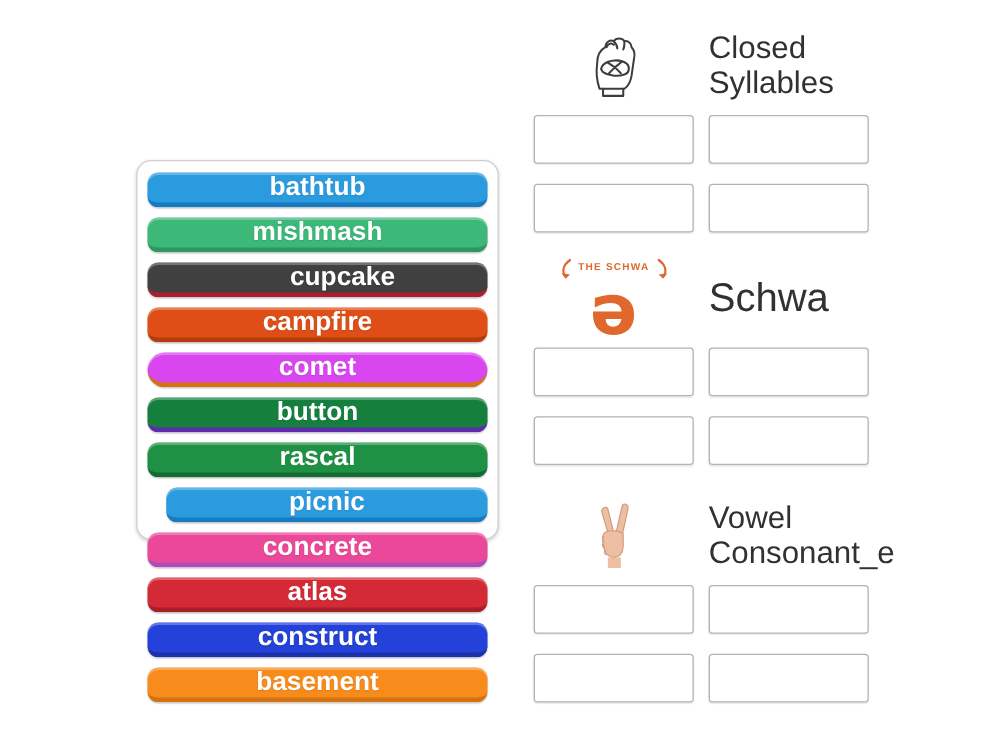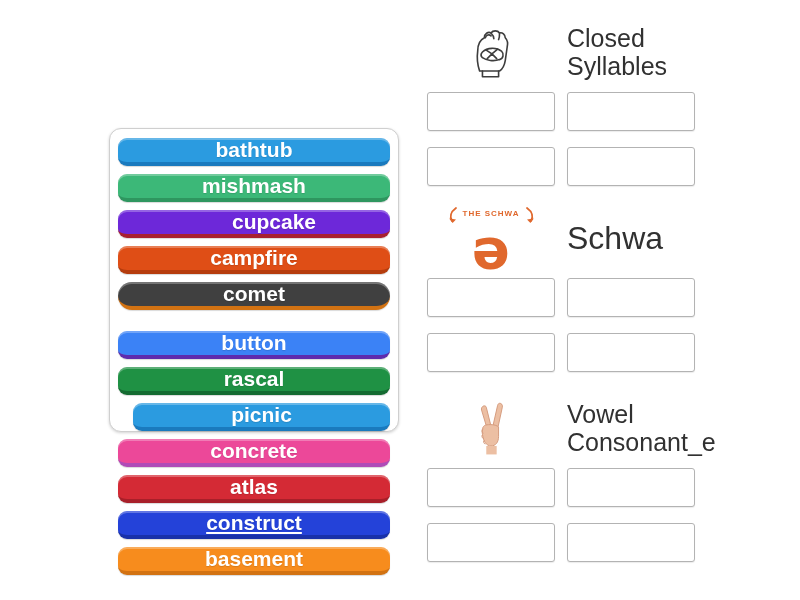--- a/index.html
+++ b/index.html
@@ -72,45 +72,45 @@
 
 <div class="stage">
 
   <div class="word-bank">
     <div class="tile" style="background: rgb(43, 155, 224); border-bottom-color: rgb(26, 122, 190);">
         <span>bathtub</span>
       </div>
     <div class="tile" style="background: rgb(60, 184, 120); border-bottom-color: rgb(46, 150, 95);">
         <span>mishmash</span>
       </div>
-    <div class="tile" style="background: #6d28d9; border-bottom-color: rgb(168, 32, 48); padding-left: 40px;">
+    <div class="tile" style="background: #404040; border-bottom-color: rgb(168, 32, 48); padding-left: 40px;">
         <span>cupcake</span>
       </div>
     <div class="tile" style="background: rgb(223, 78, 22); border-bottom-color: rgb(181, 60, 13);">
         <span>campfire</span>
       </div>
-    <div class="tile" style="background: #404040; border-bottom-color: rgb(210, 114, 18); border-radius: 23px;">
+    <div class="tile" style="background: #d946ef; border-bottom-color: rgb(210, 114, 18); border-radius: 23px;">
         <span>comet</span>
       </div>
-    <div class="tile" style="background: #3b82f6; border-bottom-color: rgb(95, 43, 173); margin-top: 13px;">
+    <div class="tile" style="background: #15803d; border-bottom-color: rgb(95, 43, 173);">
         <span>button</span>
       </div>
     <div class="tile" style="background: rgb(31, 145, 68); border-bottom-color: rgb(20, 107, 49);">
         <span>rascal</span>
       </div>
     <div class="tile" style="background: rgb(43, 155, 224); border-bottom-color: rgb(26, 122, 190); margin-left: 15px;">
         <span>picnic</span>
       </div>
     <div class="tile" style="background: #ec4899; border-bottom-color: rgb(175, 75, 183);">
         <span>concrete</span>
       </div>
     <div class="tile" style="background: rgb(212, 42, 53); border-bottom-color: rgb(168, 31, 41);">
         <span>atlas</span>
       </div>
-    <div class="tile" style="background: rgb(36, 66, 217); border-bottom-color: rgb(25, 49, 169); text-decoration: underline;">
+    <div class="tile" style="background: rgb(36, 66, 217); border-bottom-color: rgb(25, 49, 169);">
         <span>construct</span>
       </div>
     <div class="tile" style="background: rgb(247, 140, 29); border-bottom-color: rgb(210, 114, 18);">
         <span>basement</span>
       </div>
   </div>
 
   <div class="group group-1">
     <div class="group-header">
       <span>

